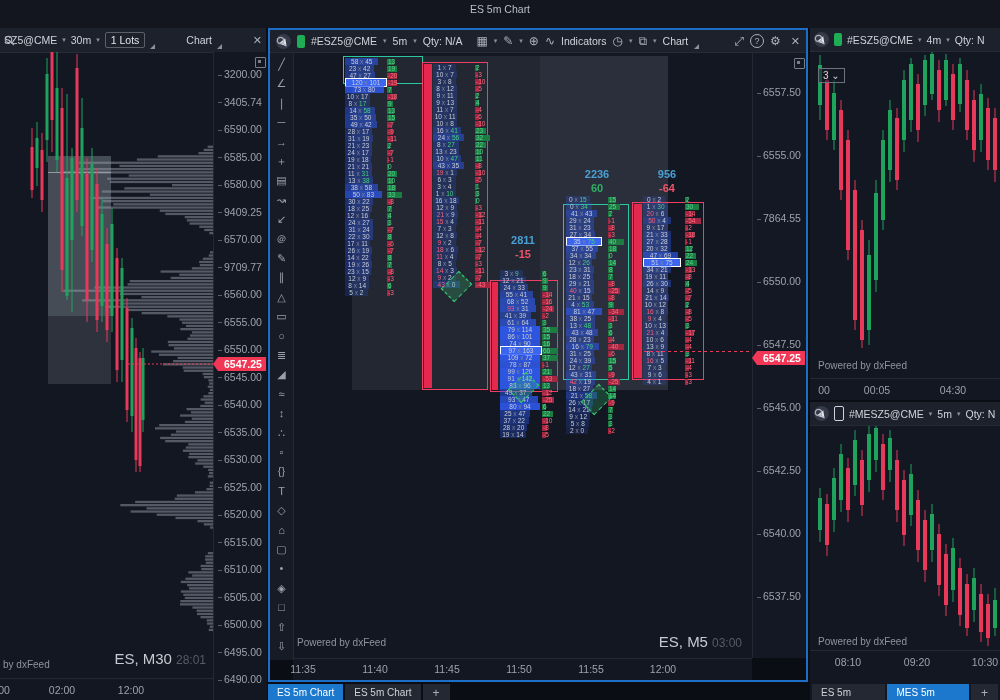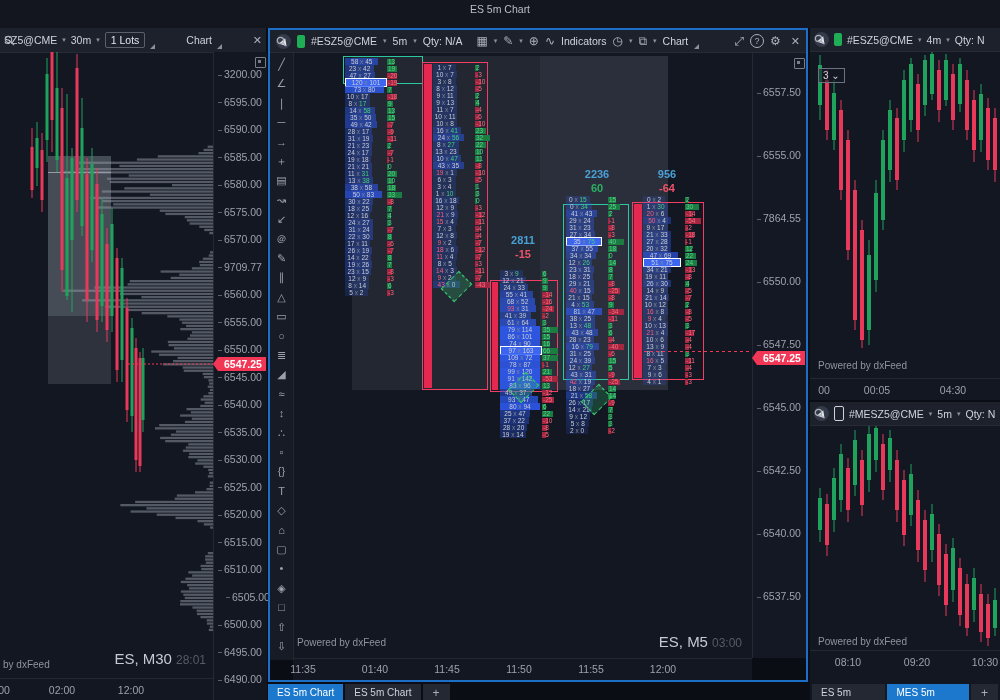--- a/index.html
+++ b/index.html
@@ -285,39 +285,39 @@
         <line x1="136" y1="338" x2="136" y2="472" stroke="#e8395a" stroke-width="1"></line>
         <rect x="134.5" y="348" width="3" height="112" fill="#e8395a"></rect>
         <line x1="140" y1="352" x2="140" y2="472" stroke="#e8395a" stroke-width="1"></line>
         <rect x="138.5" y="358" width="3" height="108" fill="#e8395a"></rect>
         <line x1="143" y1="348" x2="143" y2="432" stroke="#1fa35c" stroke-width="1"></line>
         <rect x="141.5" y="358" width="3" height="62" fill="#1fa35c"></rect>
         <line x1="128" y1="364" x2="213" y2="364" stroke="#f23655" stroke-width="1" stroke-dasharray="2,2"></line>
       </svg>
     <div id="left-paxis">
         <div class="plabel" style="left: 4px; top: 16px;">3200.00</div>
-        <div class="plabel" style="left: 4px; top: 43.5px;">6595.00</div>
+        <div class="plabel" style="left: 4px; top: 43.5px;">3405.74</div>
         <div class="plabel" style="left: 4px; top: 71px;">6590.00</div>
         <div class="plabel" style="left: 4px; top: 98.5px;">6585.00</div>
         <div class="plabel" style="left: 4px; top: 126px;">6580.00</div>
-        <div class="plabel" style="left: 4px; top: 153.5px;">6575.00</div>
+        <div class="plabel" style="left: 4px; top: 153.5px;">9409.25</div>
         <div class="plabel" style="left: 4px; top: 181px;">6570.00</div>
         <div class="plabel" style="left: 4px; top: 208.5px;">9709.77</div>
         <div class="plabel" style="left: 4px; top: 236px;">6560.00</div>
         <div class="plabel" style="left: 4px; top: 263.5px;">6555.00</div>
         <div class="plabel" style="left: 4px; top: 291px;">6550.00</div>
         <div class="plabel" style="left: 4px; top: 318.5px;">6545.00</div>
         <div class="plabel" style="left: 4px; top: 346px;">6540.00</div>
         <div class="plabel" style="left: 4px; top: 373.5px;">6535.00</div>
         <div class="plabel" style="left: 4px; top: 401px;">6530.00</div>
         <div class="plabel" style="left: 4px; top: 428.5px;">6525.00</div>
         <div class="plabel" style="left: 4px; top: 456px;">6520.00</div>
         <div class="plabel" style="left: 4px; top: 483.5px;">6515.00</div>
         <div class="plabel" style="left: 4px; top: 511px;">6510.00</div>
-        <div class="plabel" style="left: 12px; top: 538.5px;">6505.00</div>
+        <div class="plabel" style="left: 4px; top: 538.5px;">6505.00</div>
         <div class="plabel" style="left: 4px; top: 566px;">6500.00</div>
         <div class="plabel" style="left: 4px; top: 593.5px;">6495.00</div>
         <div class="plabel" style="left: 4px; top: 621px;">6490.00</div>
       </div>
     <div class="miniicon" style="left:255px;top:29px;"></div>
     <div class="hline" style="left:0;top:650px;width:213px;height:1px;"></div>
     <div class="wm" style="left:3px;top:631px;">by dxFeed</div>
     <div class="symlab" style="right:60px;top:622px;">
       <span>ES, M30</span><span class="dim">28:01</span>
     </div>
@@ -1182,21 +1182,21 @@
       <div class="plabel" style="left: 4px; top: 222px;">6550.00</div>
       <div class="plabel" style="left: 4px; top: 285px;">6547.50</div>
       <div class="plabel" style="left: 4px; top: 348px;">6545.00</div>
       <div class="plabel" style="left: 4px; top: 411px;">6542.50</div>
       <div class="plabel" style="left: 4px; top: 474px;">6540.00</div>
       <div class="plabel" style="left: 4px; top: 537px;">6537.50</div>
     </div>
   <div class="miniicon" style="left:794px;top:58px;z-index:7;"></div>
   <div class="abs" id="center-taxis" style="position: absolute; left: 293px; top: 658px;">
       <div class="tlabel" style="left: 10px; top: 4px;">11:35</div>
-      <div class="tlabel" style="left: 82px; top: 4px;">01:40</div>
+      <div class="tlabel" style="left: 82px; top: 4px;">11:40</div>
       <div class="tlabel" style="left: 154px; top: 4px;">11:45</div>
       <div class="tlabel" style="left: 226px; top: 4px;">11:50</div>
       <div class="tlabel" style="left: 298px; top: 4px;">11:55</div>
       <div class="tlabel" style="left: 370px; top: 4px;">12:00</div>
     </div>
   <div class="abs" id="center-border"></div>
   <div class="abs tabsrow" id="center-tabs" style="left:268px;top:684px;">
       <div class="tab active">ES 5m Chart</div>
       <div class="tab">ES 5m Chart</div>
       <div class="tab plus">+</div>

